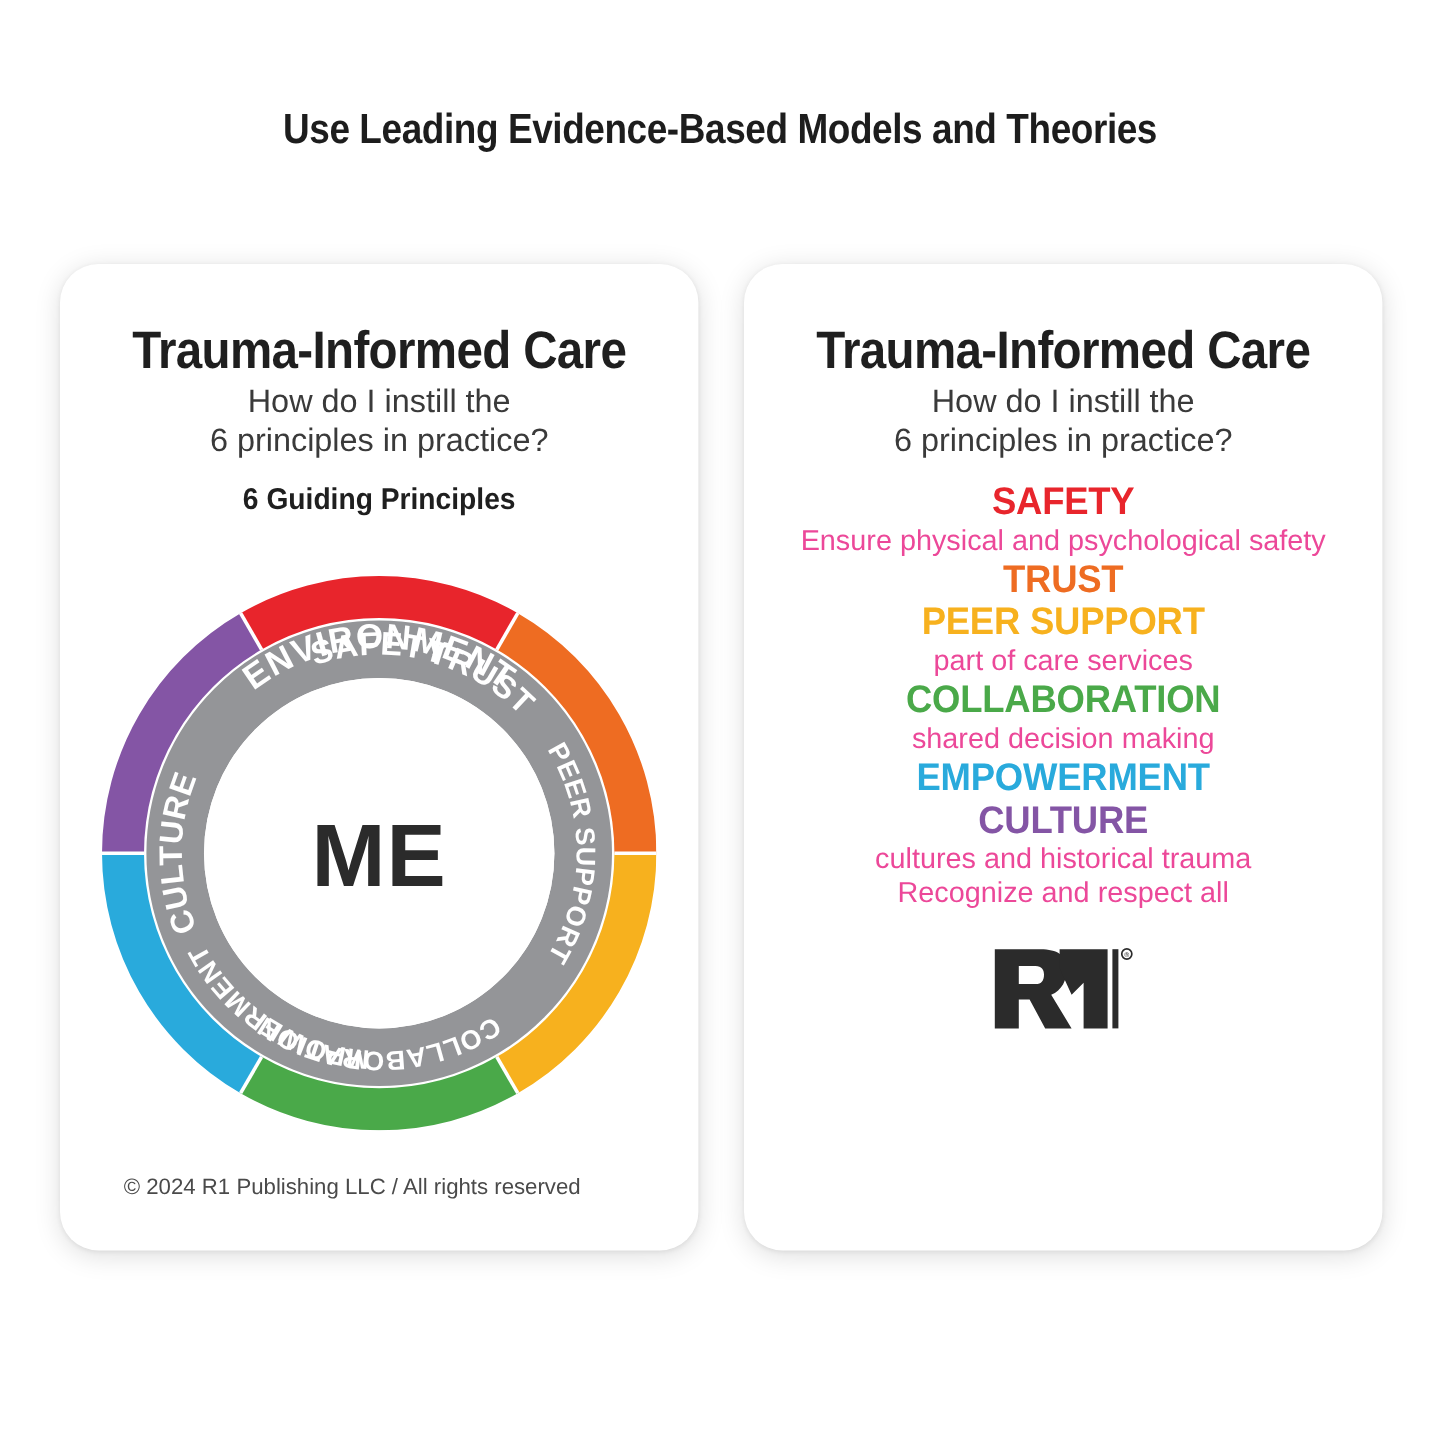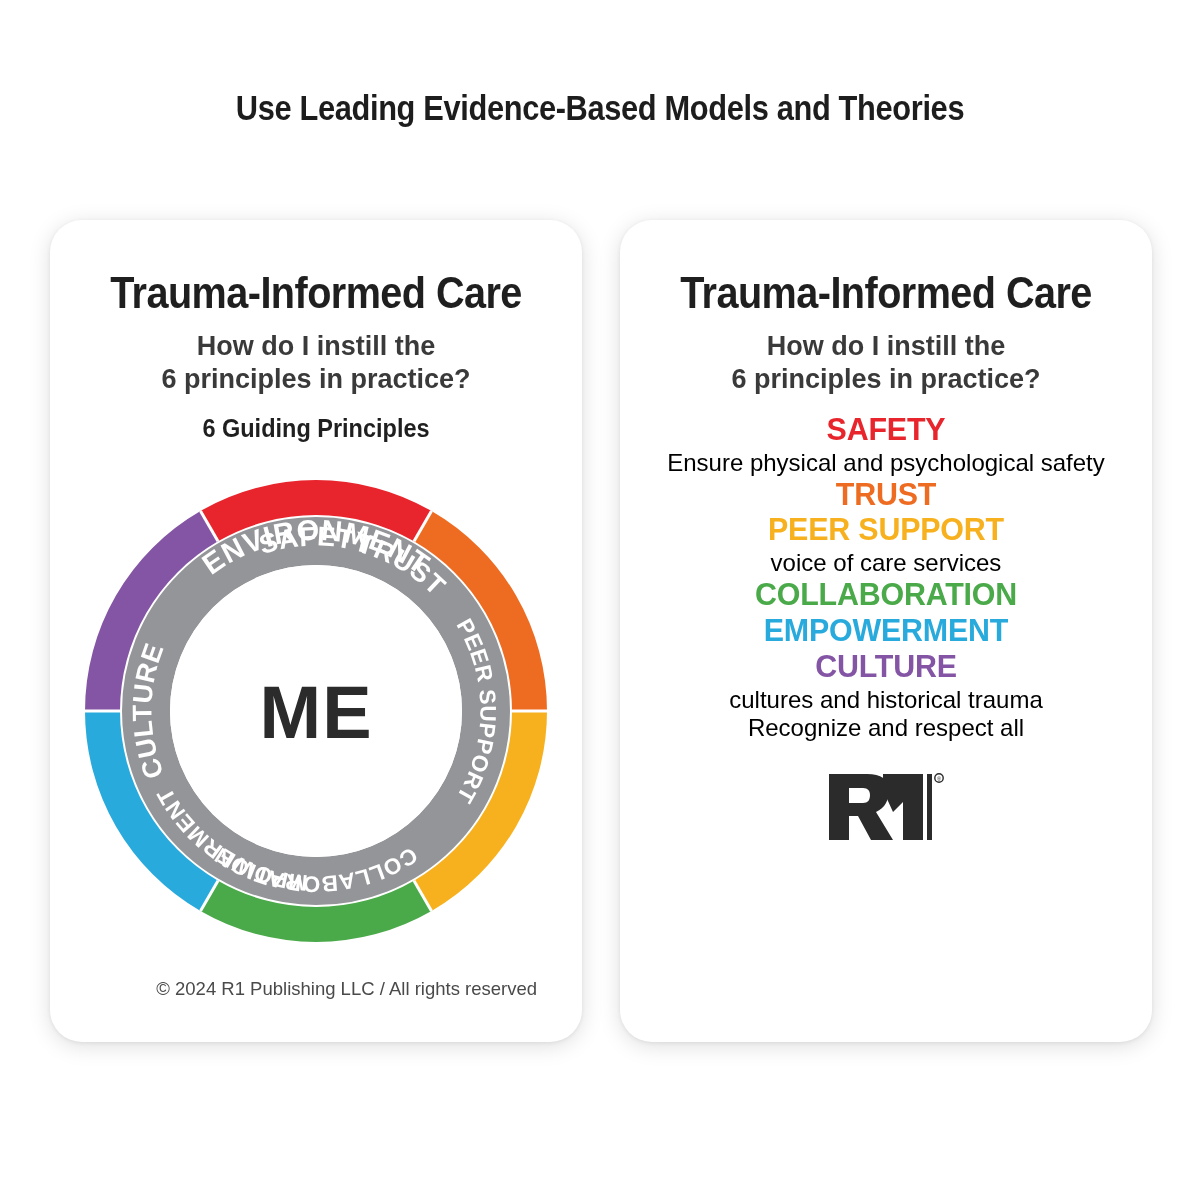--- a/index.html
+++ b/index.html
@@ -48,24 +48,23 @@
     letter-spacing: -0.6px;
     transform: scaleX(0.90);
     transform-origin: center top;
   }
   .card-left  .card-title { margin-top: 48px; }
   .card-right .card-title { margin-top: 48px; }
 
   .subtitle {
     text-align: center;
     font-size: 27px;
-    font-weight: bold;
+    font-weight: normal;
     color: #3a3a3a;
     line-height: 1.22;
-    margin-top: 12px;
   }
 
   .section-label {
     text-align: center;
     font-size: 25px;
     font-weight: bold;
     color: #1f1f1f;
     margin-top: 18px;
     transform: scaleX(0.94);
   }
@@ -100,38 +99,38 @@
     font-size: 74px;
     font-weight: bold;
     fill: #2b2b2b;
     letter-spacing: 1px;
   }
 
   .copyright {
     position: absolute;
     left: 0; bottom: 42px;
     width: 487px;
-    text-align: right;
+    text-align: center;
     font-size: 18.5px;
     color: #4a4a4a;
   }
 
   
   .principles { margin-top: 16px; }
   .principle { text-align: center; }
   .p-name {
     font-size: 32px;
     font-weight: bold;
     line-height: 1.12;
     letter-spacing: -0.2px;
     transform: scaleX(0.95);
   }
   .p-desc {
     font-size: 24px;
-    color: #000000;
+    color: #ec4899;
     line-height: 1.16;
     margin-top: 1px;
   }
 
   .logo-wrap {
     margin-top: 26px;
     display: flex;
     justify-content: center;
     align-items: flex-start;
   }
@@ -237,25 +236,26 @@
 
     </div>
 
     <div class="principle">
       <div class="p-name" style="color: rgb(238, 108, 34);">TRUST</div>
 
     </div>
 
     <div class="principle">
       <div class="p-name" style="color: rgb(247, 177, 30);">PEER SUPPORT</div>
-      <div class="p-desc">voice of care services</div>
+      <div class="p-desc">part of care services</div>
     </div>
 
     <div class="principle">
       <div class="p-name" style="color: rgb(74, 169, 73);">COLLABORATION</div>
+      <div class="p-desc">shared decision making</div>
     </div>
 
     <div class="principle">
       <div class="p-name" style="color: rgb(41, 170, 220);">EMPOWERMENT</div>
     </div>
 
     <div class="principle">
       <div class="p-name" style="color: rgb(132, 85, 165);">CULTURE</div>
       <div class="p-desc">cultures and historical trauma</div>
       <div class="p-desc">Recognize and respect all</div>

